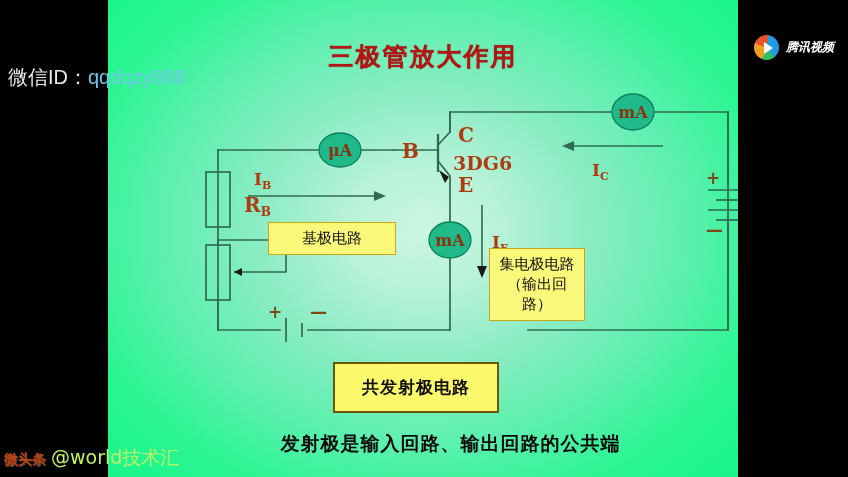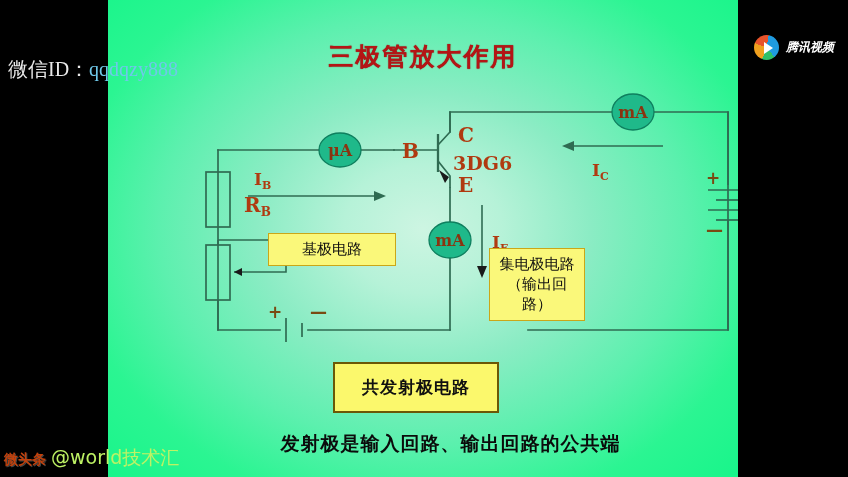--- a/index.html
+++ b/index.html
@@ -31,22 +31,22 @@
 
   
   #wm-brand{
     position:absolute;left:6px;top:8px;width:290px;
     font-size:36px;font-weight:bold;color:#fff;letter-spacing:-1px;
     font-family:"DejaVu Sans","Liberation Sans",sans-serif;
     text-shadow:1px 1px 0 #333,-1px -1px 0 #222;
     white-space:nowrap;
   }
   #wm-wechat{
-    position:absolute;left:8px;top:56px;font-size:20px;color:#e9e9e9;
-    font-family:Liberation Serif, serif;white-space:nowrap;
+    position:absolute;left:8px;top:64px;font-size:20px;color:#e9e9e9;
+    font-family:Liberation Sans, sans-serif;white-space:nowrap;
   }
   #wm-wechat .id{color:#6fc8ea;}
 
   #tencent{
     position:absolute;right:14px;top:35px;display:flex;align-items:center;gap:7px;
   }
   #tencent .tlogo{width:25px;height:25px;border-radius:50%;position:relative;
     background:conic-gradient(from 200deg,#f0a01e 0deg 90deg,#e8532a 90deg 170deg,#1f9be0 170deg 300deg,#2fc06a 300deg 360deg);
     display:flex;align-items:center;justify-content:center;}
   #tencent .tlogo::after{content:"";width:0;height:0;border-left:9px solid #fff;
@@ -67,21 +67,21 @@
   
   #circuit{position:absolute;left:0;top:0;width:630px;height:477px;}
 
   
   .note{
     position:absolute;background:#faf87a;border:1px solid #caa718;
     color:#101010;text-align:center;line-height:1.34;
     font-family:"DejaVu Sans","Liberation Sans",sans-serif;
     font-size:15px;padding:5px 7px 6px 7px;box-sizing:border-box;
   }
-  #note-base{left:160px;top:233px;width:128px;}
+  #note-base{left:160px;top:222px;width:128px;}
   #note-coll{left:381px;top:248px;width:96px;}
   #note-common{
     left:225px;top:362px;width:166px;font-size:17px;font-weight:bold;
     padding:12px 8px;border:2px solid #6b5806;background:#fbf86c;letter-spacing:1px;
   }
 
   
   #caption{
     position:absolute;left:0;width:685px;top:431px;text-align:center;
     font-size:19px;font-weight:bold;color:#0b0b0b;letter-spacing:1px;

